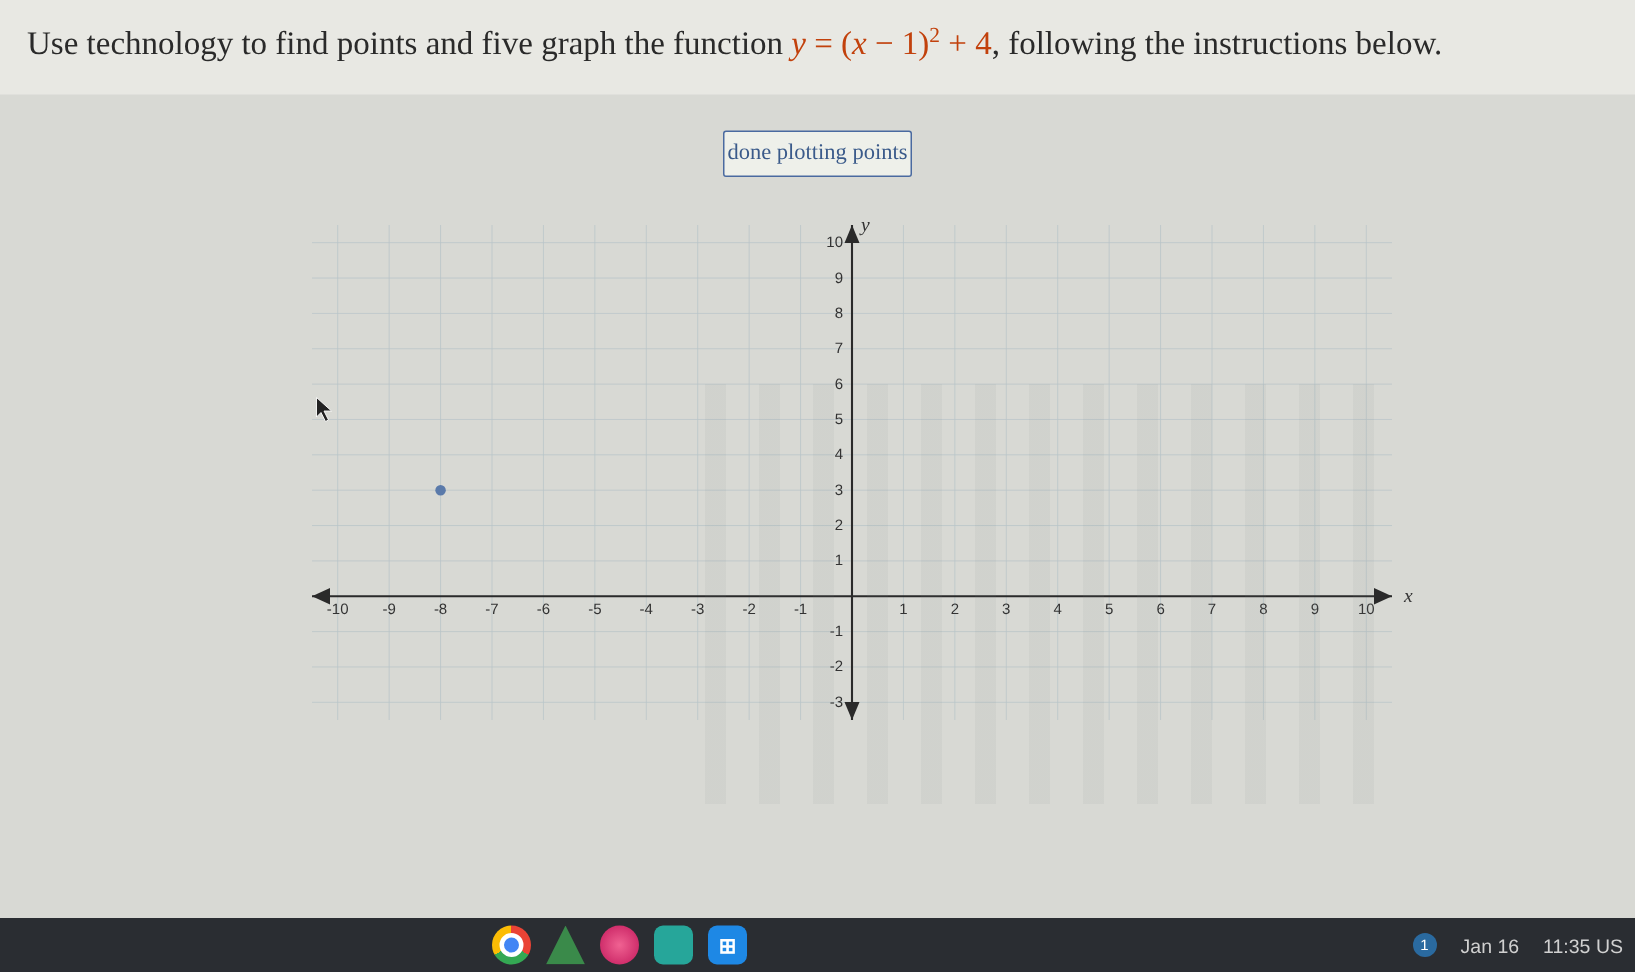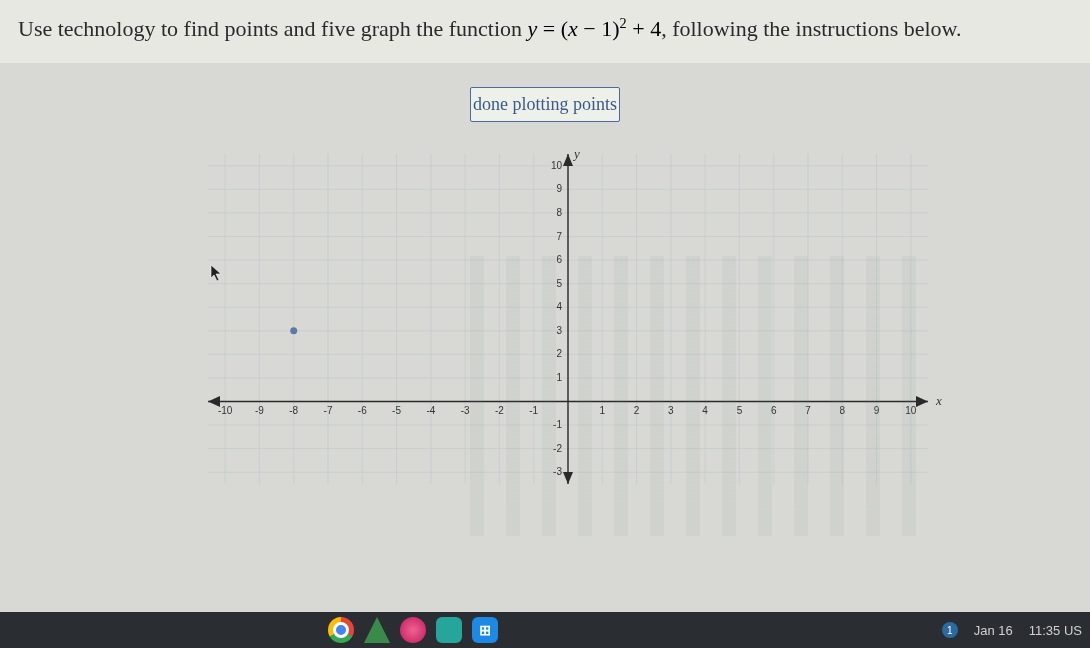--- a/index.html
+++ b/index.html
@@ -11,34 +11,34 @@
     position: relative;
     overflow: hidden;
   }
   .question-area {
     padding: 12px 18px 18px 18px;
     background: #e8e8e3;
     font-size: 22px;
     color: #2a2a2a;
     line-height: 1.5;
   }
-  .formula { color: #000000; font-family: 'Times New Roman', serif; }
+  .formula { color: #c2410c; font-family: 'Times New Roman', serif; }
   .formula .var { font-style: italic; }
   .formula sup { font-size: 0.65em; vertical-align: super; }
   .work-area {
     padding: 14px 18px 0 18px;
   }
   .btn-row { text-align: center; margin: 10px 0 22px 0; }
   .done-btn {
     display: inline-block;
     border: 1px solid #4a6aa0;
     background: #eef0ea;
     color: #3a5a8a;
     font-family: Georgia, serif;
-    font-size: 18px;
+    font-size: 15px;
     padding: 6px 2px;
     border-radius: 2px;
     cursor: pointer;
   }
   .instruction {
     font-size: 19px;
     color: #444;
     margin-bottom: 12px;
   }
   .instruction em { font-style: italic; }

